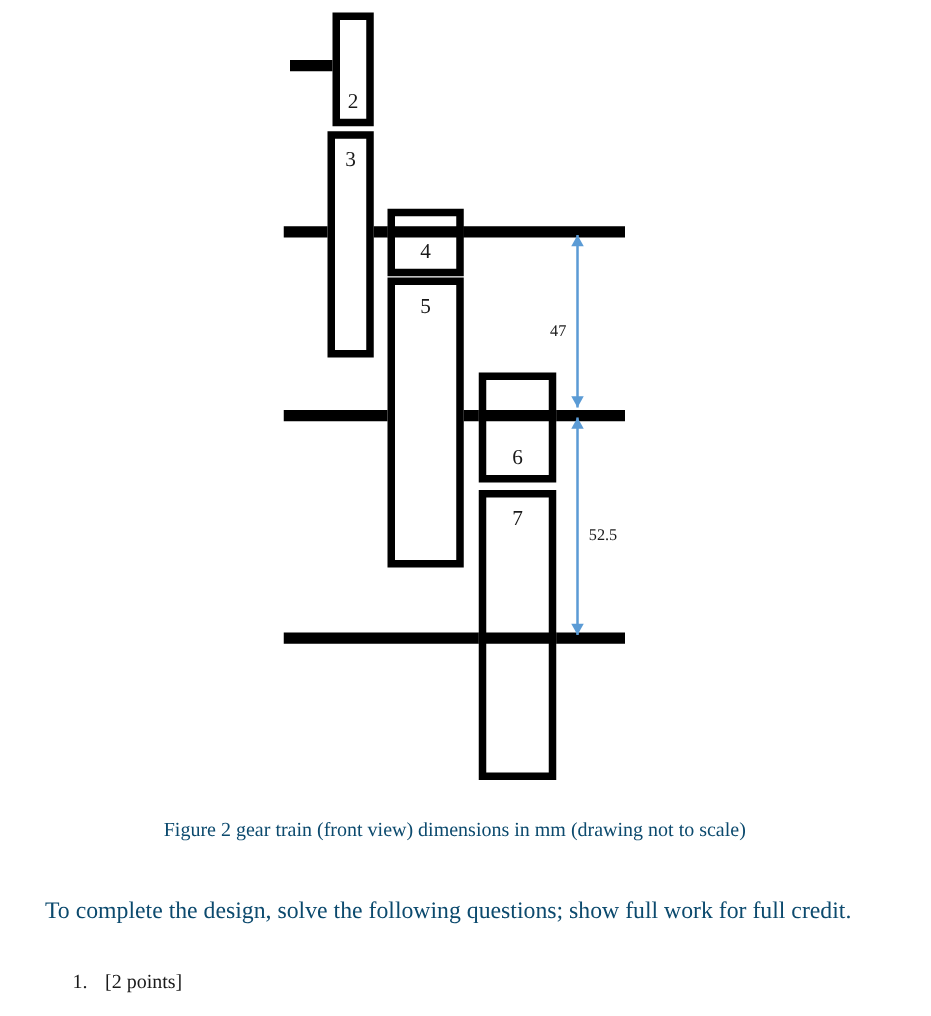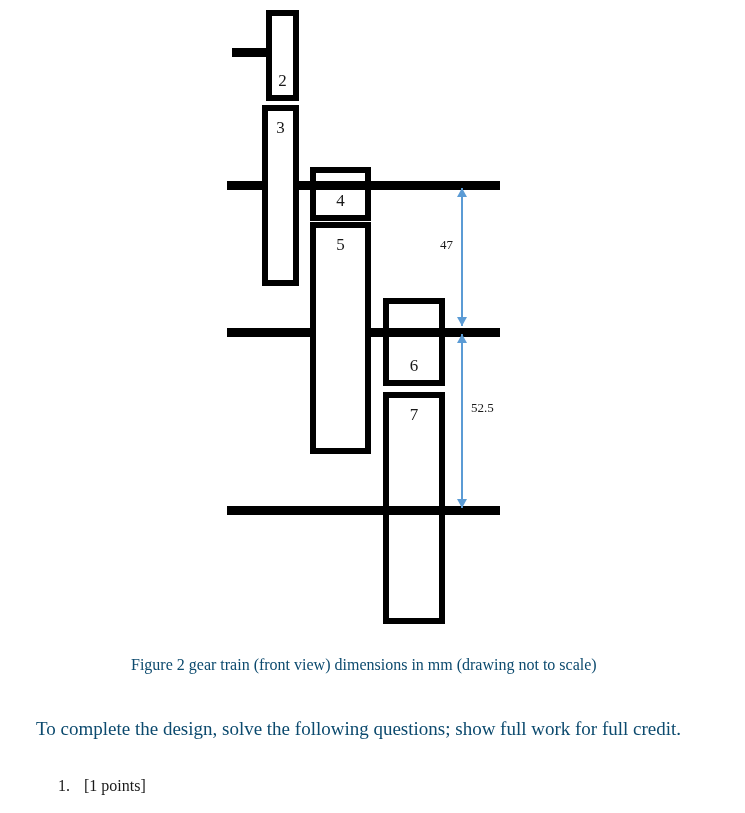--- a/index.html
+++ b/index.html
@@ -85,20 +85,21 @@
   }
   .dim-text {
     position: absolute;
     font-family: "Liberation Serif", "DejaVu Serif", serif;
     font-size: 13px;
     line-height: 1;
     color: #1a1a1a;
     white-space: nowrap;
     background: #ffffff;
     padding: 2px 3px;
+    margin-top: 20px;
   }
   .dim-text.left  { right: 7px; }
   .dim-text.right { left: 7px; }
 
   
   .doc-text {
     position: absolute;
     font-family: Liberation Serif, serif;
     color: #0c4a6e;
     white-space: nowrap;
@@ -183,14 +184,14 @@
   </div>
 
 </div>
 
 <div class="doc-text" id="figure-caption">Figure 2 gear train (front view) dimensions in mm (drawing not to scale)</div>
 
 <div class="doc-text" id="instruction-line">To complete the design, solve the following questions; show full work for full credit.</div>
 
 <div id="question-row">
   <span id="question-number">1.</span>
-  <span id="question-points">[1 points]</span>
+  <span id="question-points">[2 points]</span>
 </div>
 
 </body></html>

